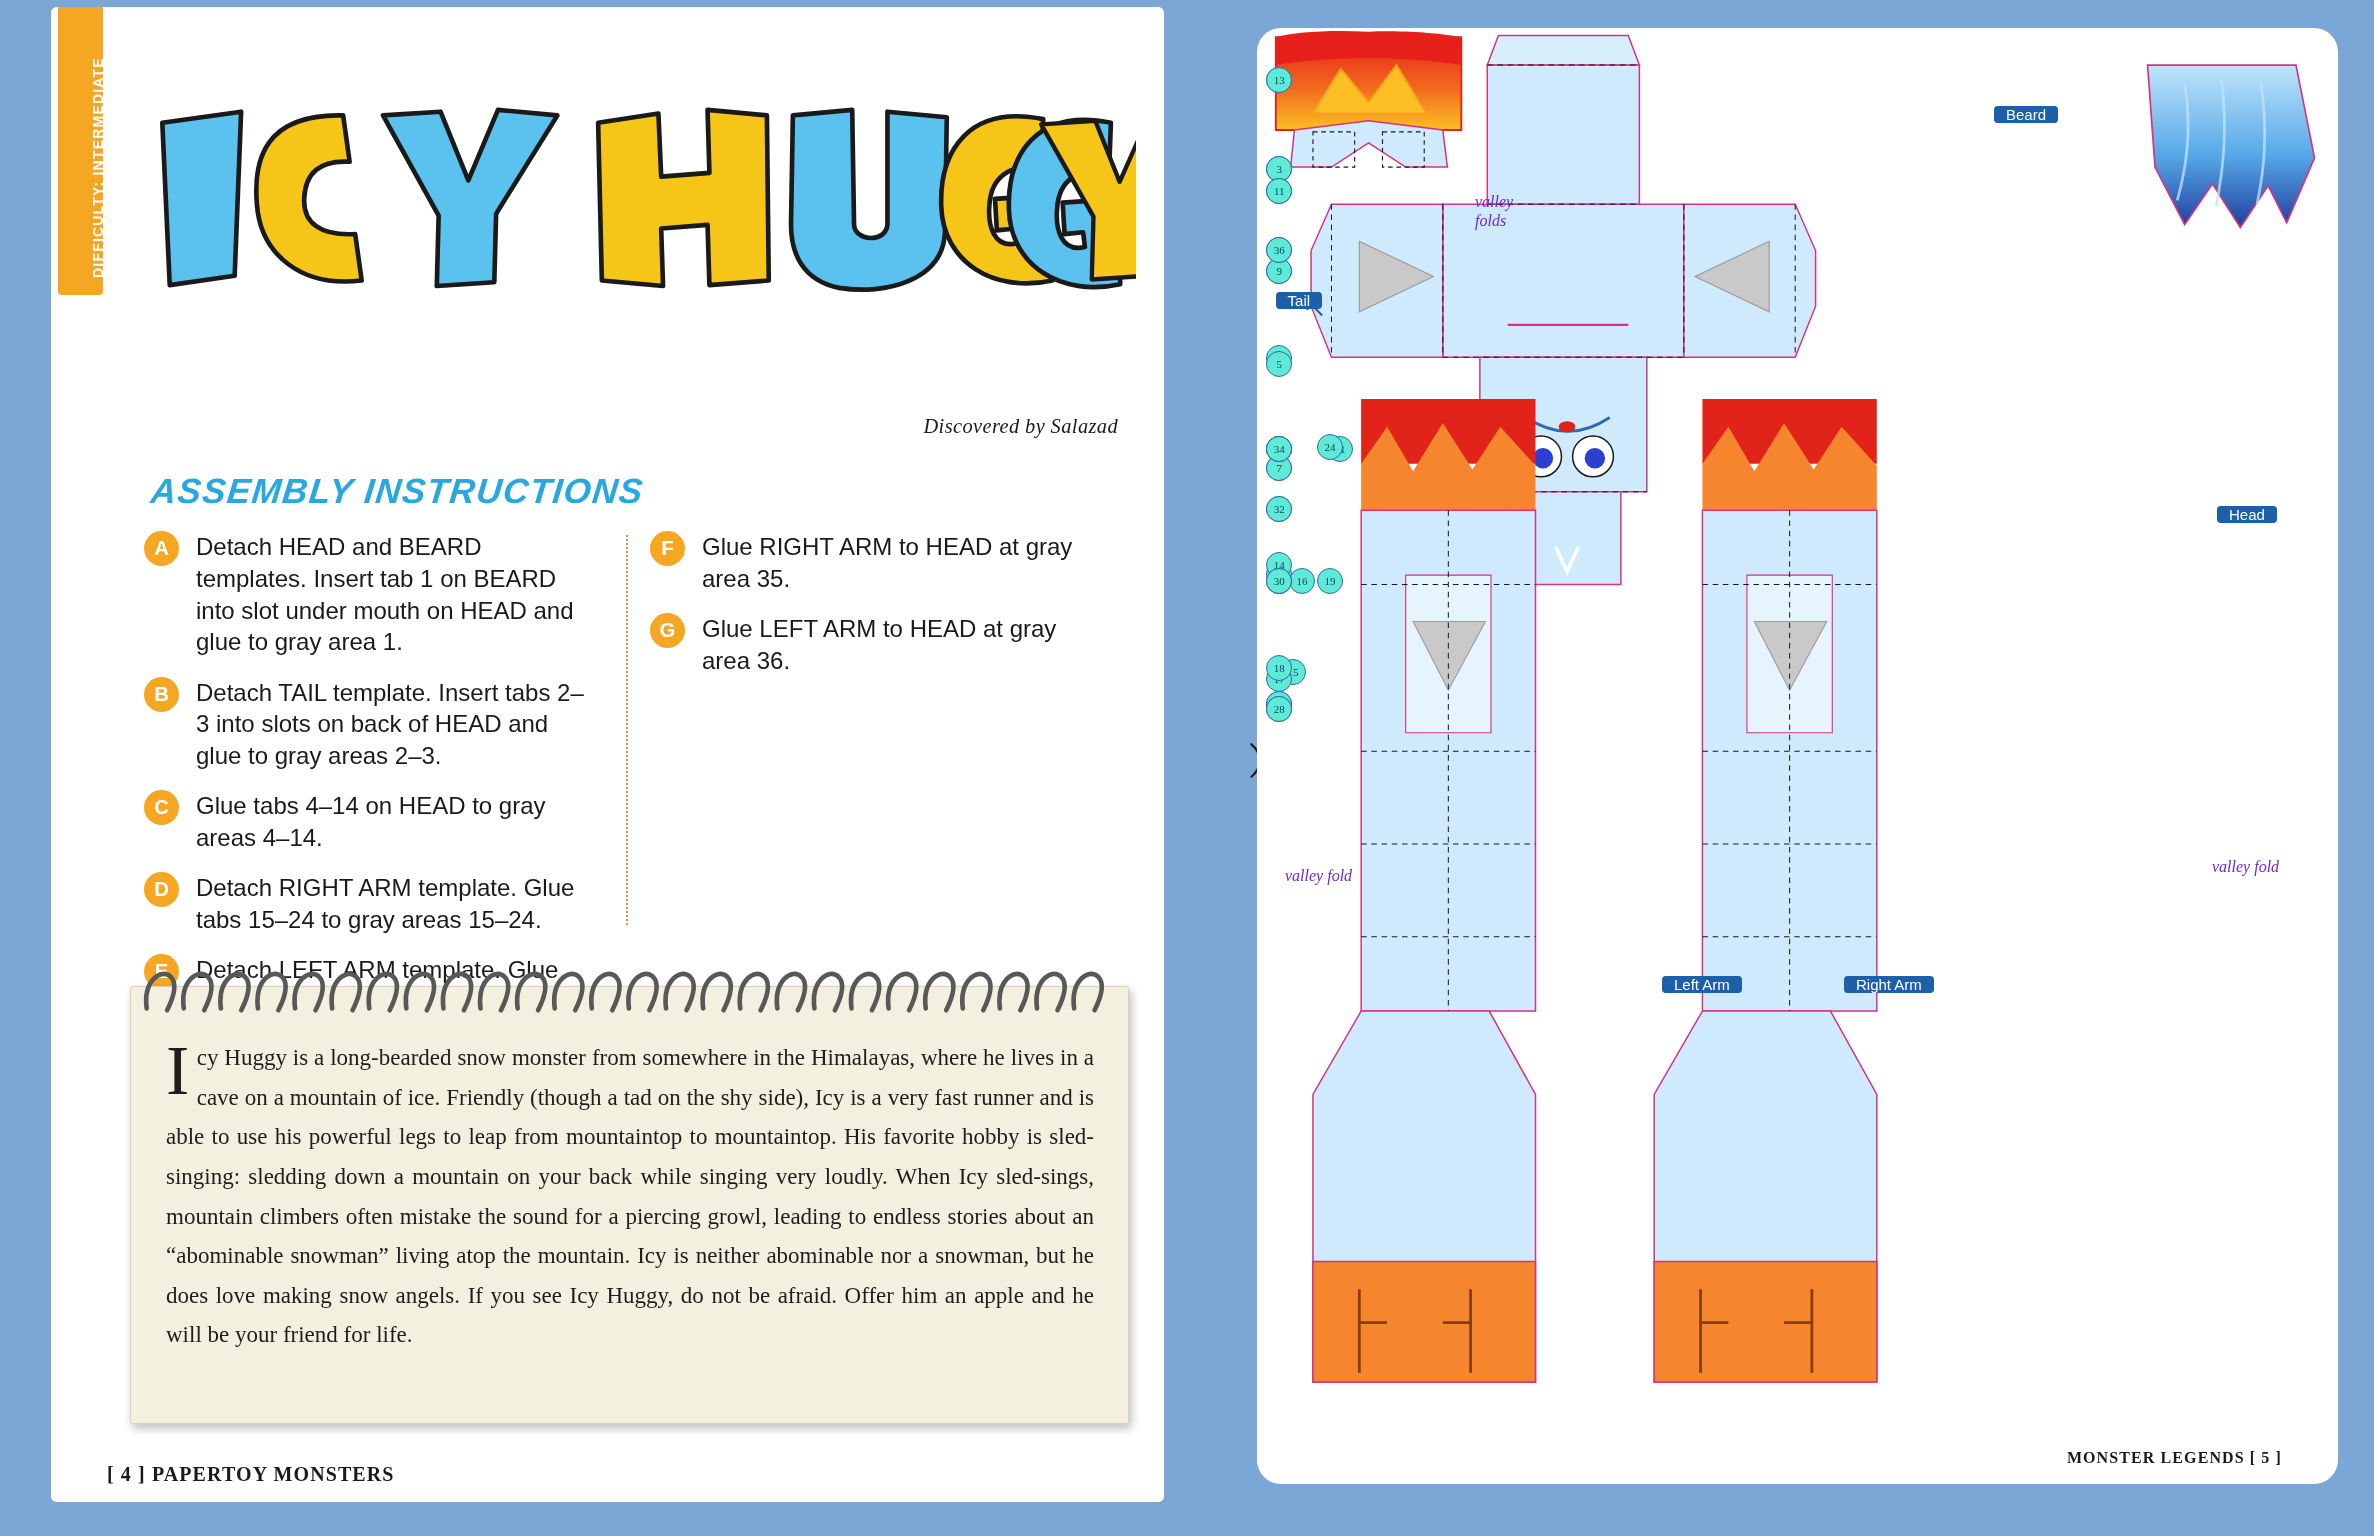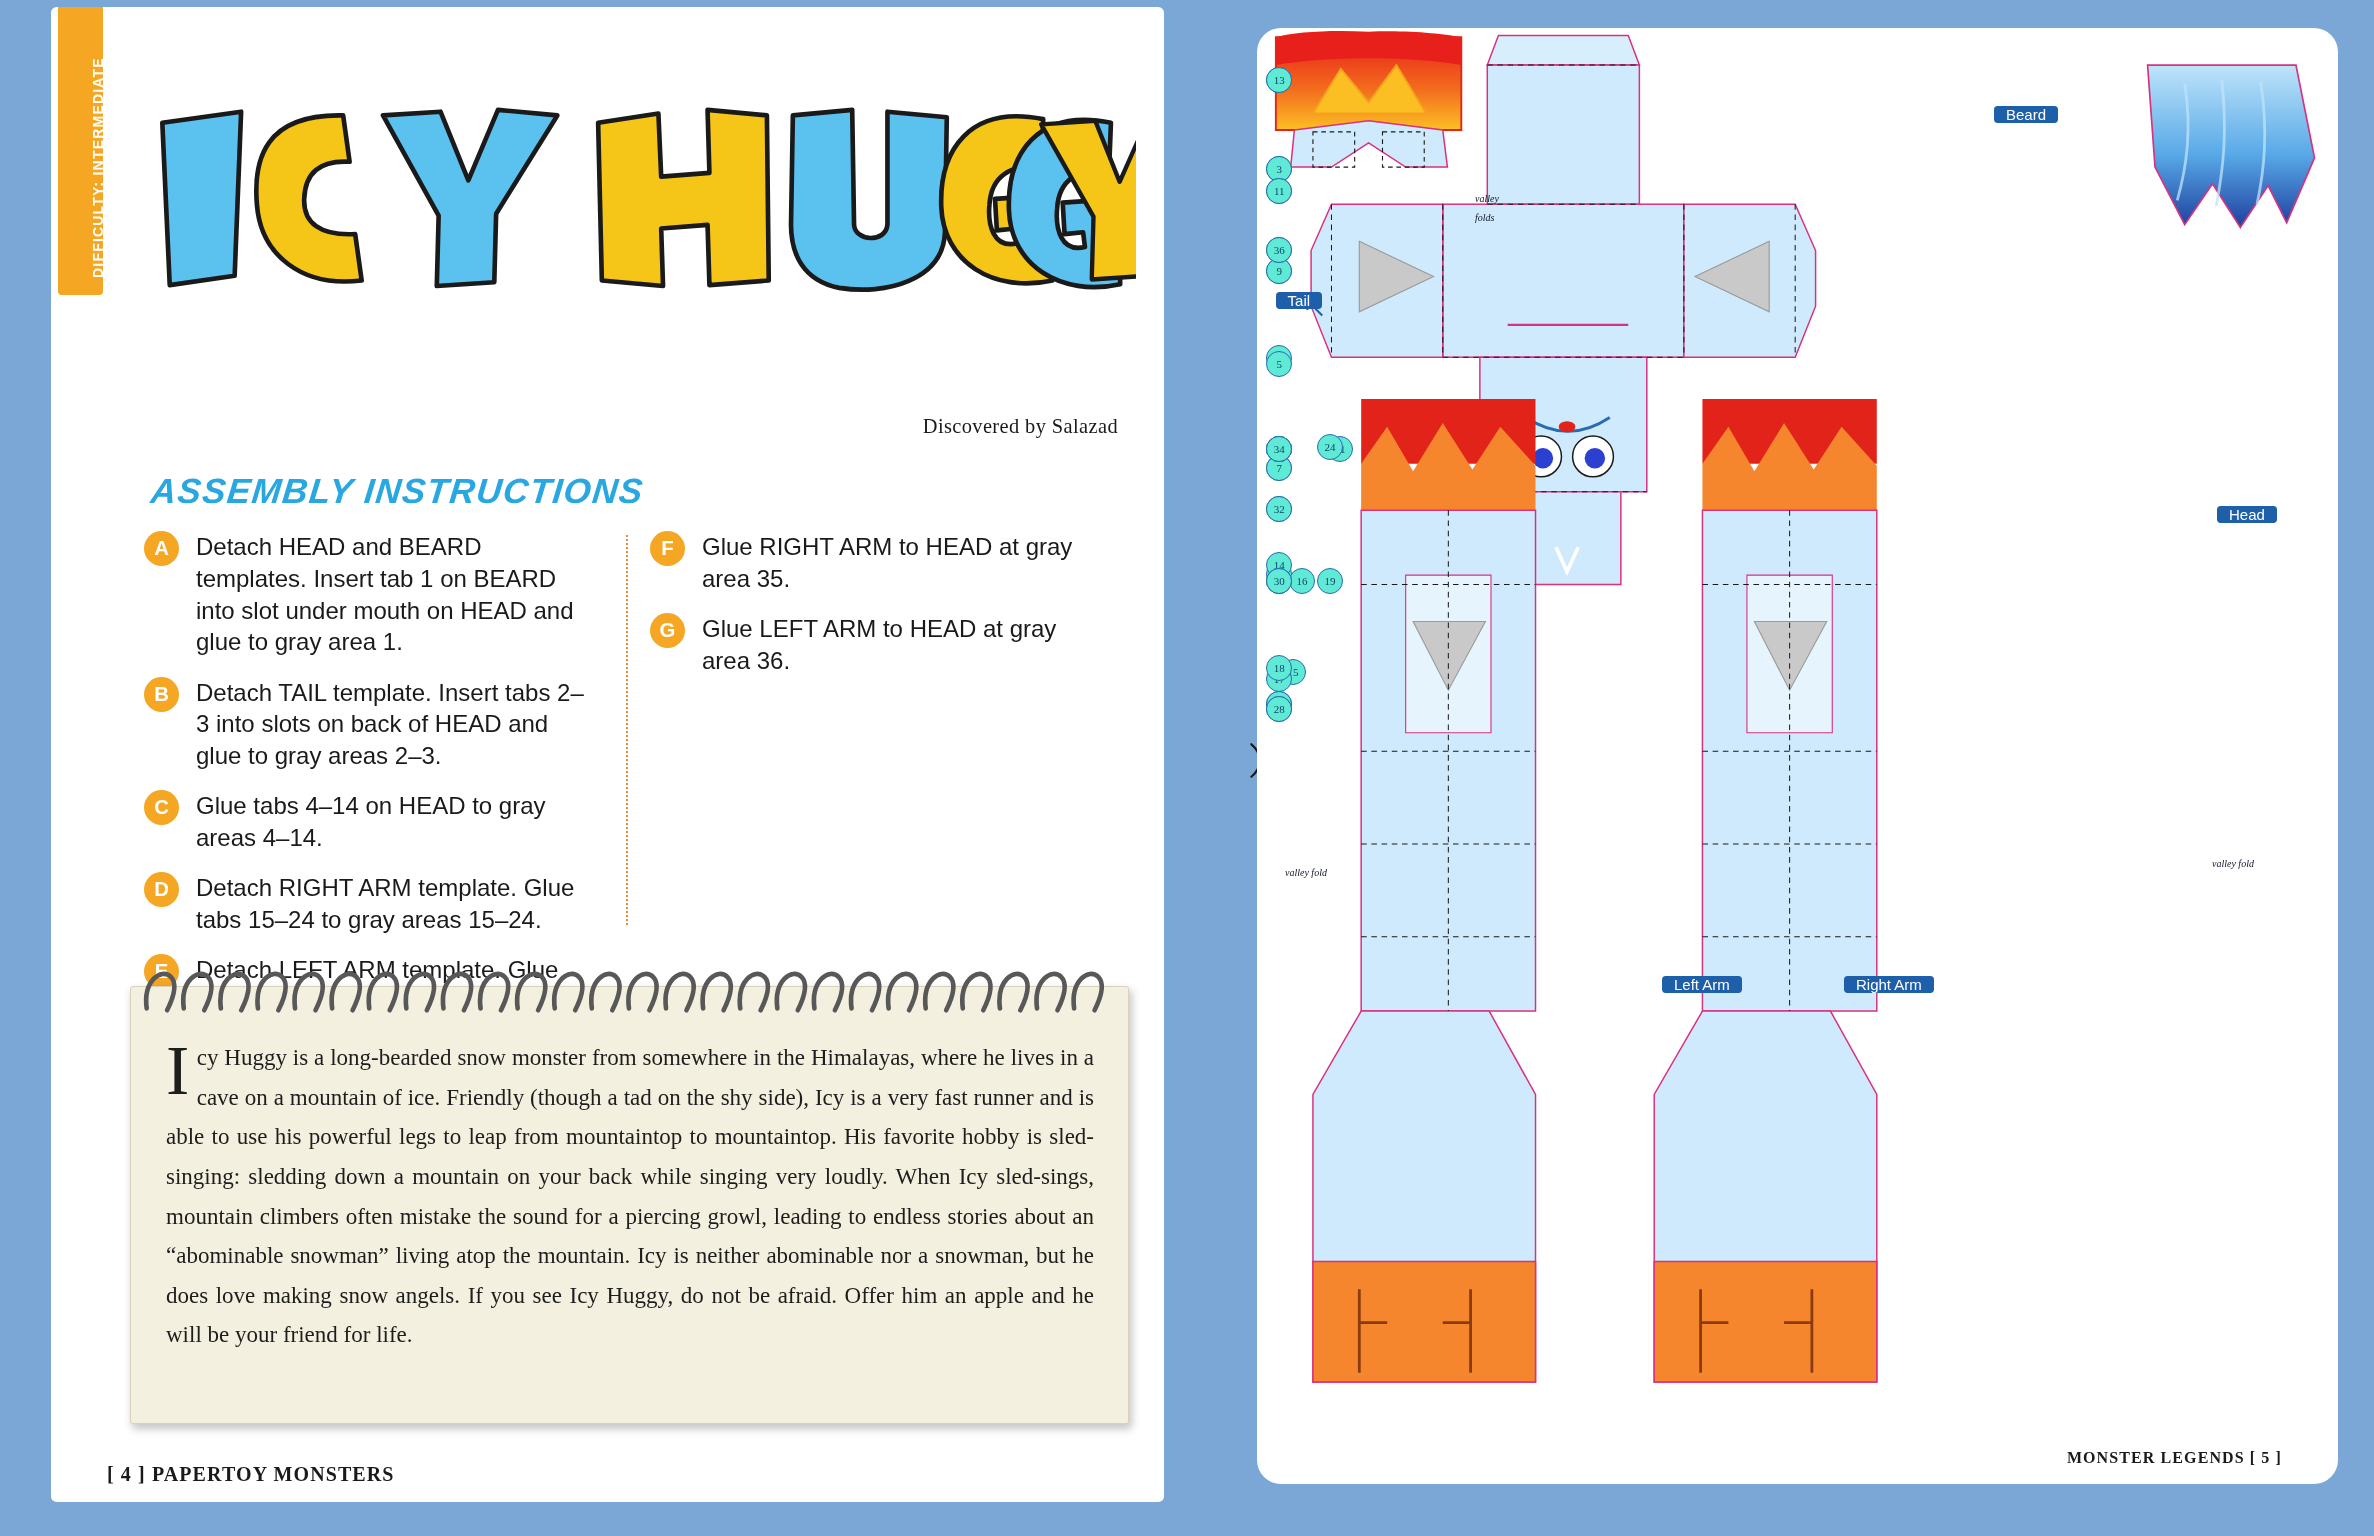--- a/index.html
+++ b/index.html
@@ -68,20 +68,21 @@
 
   .discovered {
     position: absolute;
     left: 0; top: 408px;
     width: 1067px;
     text-align: right;
     font-family: "Liberation Serif", serif;
     font-size: 20.4px;
     color: #1a1a1a;
     letter-spacing: 0.4px;
+    font-style: italic;
   }
 
   .assembly-heading {
     position: absolute;
     left: 100px; top: 464px;
     font-size: 35px;
     font-weight: bold;
     color: #29a7e1;
     letter-spacing: 1.4px;
     font-family: "Liberation Sans", sans-serif;
@@ -217,22 +218,22 @@
     color: #fff;
     font-size: 15px;
     padding: 0 12px;
     border-radius: 3.7px;
     white-space: nowrap;
     font-family: "Liberation Sans", sans-serif;
   }
   .handnote {
     position: absolute;
     font-family: "Liberation Serif", serif;
-    font-size: 10px;
-    color: #0f172a;
+    font-size: 16px;
+    color: #6d28d9;
     font-style: italic;
     white-space: nowrap;
   }
   .numdot {
     position: absolute;
     width: 24px; height: 24px;
     border-radius: 50%;
     border: 1.4px solid #2b6cb0;
     background: #5eead4;
     color: #15426e;

